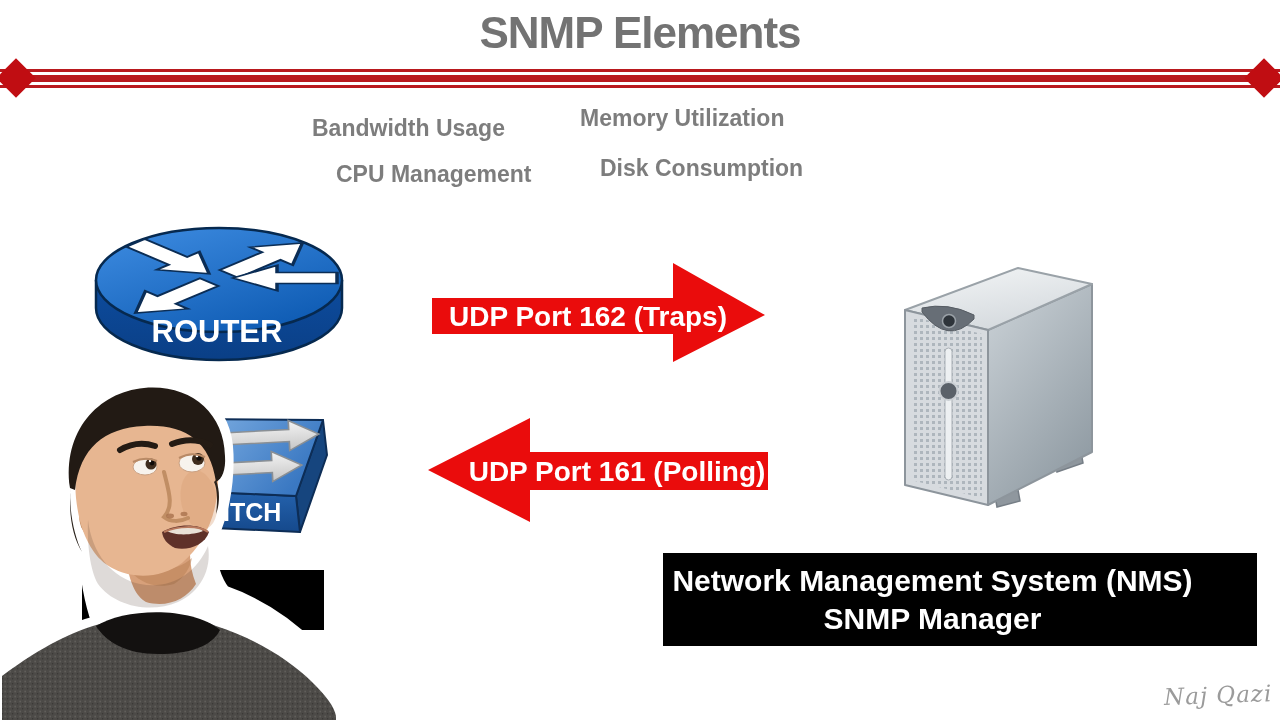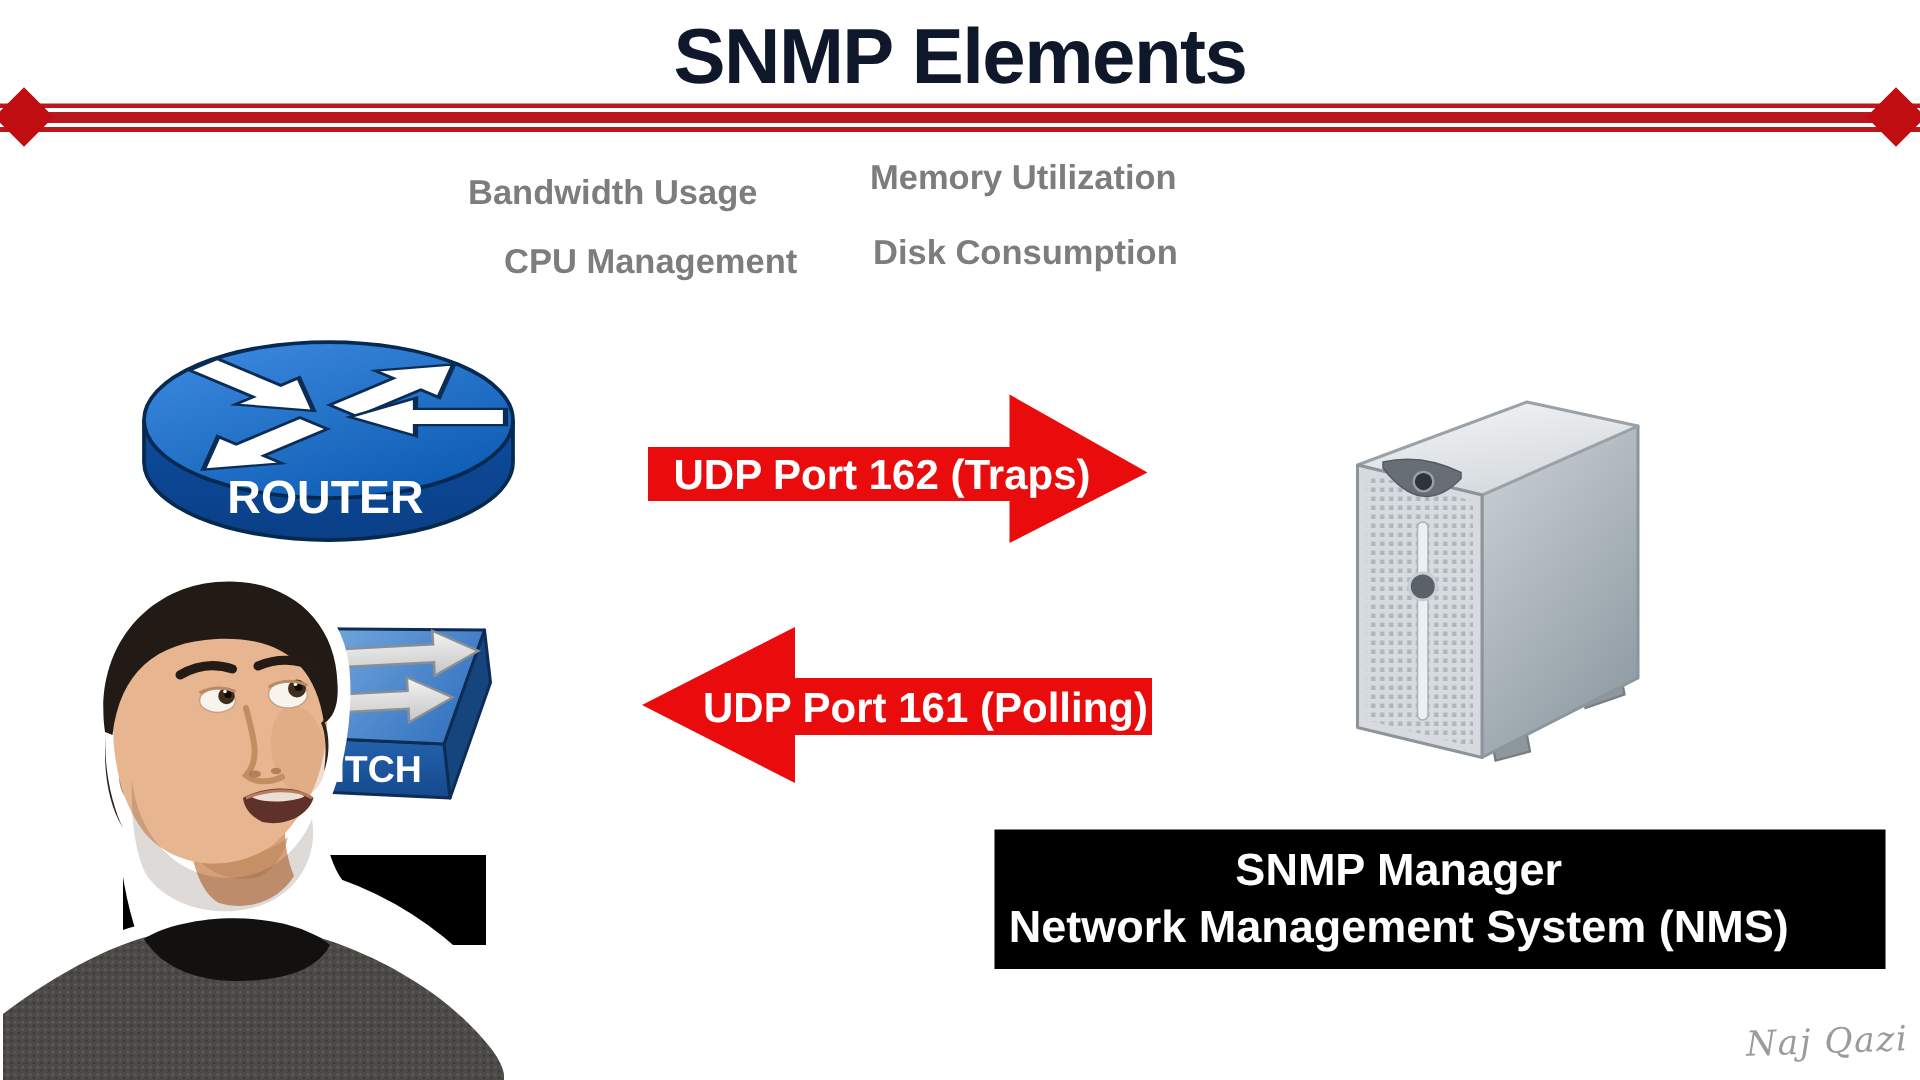--- a/index.html
+++ b/index.html
@@ -2,42 +2,42 @@
 <html><head>
 <meta charset="utf-8">
 <style>
   html,body{margin:0;padding:0;background:#888;}
   .stage{
     position:relative;width:1280px;height:720px;background:#ffffff;
     overflow:hidden;font-family:"Liberation Sans",sans-serif;
   }
   .title{
     position:absolute;left:0;right:0;top:8px;text-align:center;
-    font-size:52px;font-weight:800;letter-spacing:-1px;color:#0f172a;
+    font-size:44px;font-weight:800;letter-spacing:-1px;color:#737373;
   }
   .rule{
     position:absolute;left:0;right:0;top:69px;height:19px;
     background:linear-gradient(to bottom,
       #b9191e 0,#b9191e 3px,#ffffff 3px,#ffffff 6px,
       #b9191e 6px,#b9191e 13px,#ffffff 13px,#ffffff 16px,
       #b9191e 16px,#b9191e 19px);
   }
   .diamond{
     position:absolute;top:64px;width:28px;height:28px;background:#c00d12;
     transform:rotate(45deg);
   }
   .diamond.left{left:2px;}
   .diamond.right{right:2px;}
   .metric{
     position:absolute;color:#7d7d7d;font-weight:bold;font-size:23px;white-space:nowrap;
   }
   .m0{left:312px;top:115px;}
   .m1{left:580px;top:105px;}
   .m2{left:336px;top:161px;}
-  .m3{left:582px;top:155px;text-align:right;}
+  .m3{left:600px;top:155px;text-align:right;}
   .m4{left:416px;top:203px;}
   .abs{position:absolute;}
   .managerbox{
     position:absolute;left:663px;top:553px;width:594px;height:93px;
     background:#000000;color:#ffffff;text-align:center;box-sizing:border-box;
     font-weight:bold;font-size:30px;line-height:38px;padding:9px 55px 0 0;
   }
   .blackbox-small{
     position:absolute;left:82px;top:570px;width:242px;height:60px;background:#000000;
   }
@@ -145,22 +145,22 @@
     <path d="M10,52 L123,10 L197,26 L93,72 Z" fill="url(#srvTop)" stroke="#9aa2a8" stroke-width="2" stroke-linejoin="round"></path>
     <path d="M10,52 L93,72 L93,247 L10,227 Z" fill="#d7dbdf" stroke="#8d959c" stroke-width="2" stroke-linejoin="round"></path>
     <path d="M16,58 L87,76 L87,240 L16,222 Z" fill="url(#srvDots)"></path>
     <path d="M27,54 Q53,88 79,61 L79,57 Q53,44 27,50 Z" fill="#676e76" stroke="#565c63" stroke-width="1"></path>
     <circle cx="54" cy="63" r="6.5" fill="#2e343a" stroke="#9aa1a7" stroke-width="1.5"></circle>
     <rect x="50" y="90" width="7" height="132" rx="3.5" fill="#edf0f2" stroke="#aab0b6" stroke-width="1"></rect>
     <circle cx="53.5" cy="133" r="9" fill="#5a6169" stroke="#c9ced3" stroke-width="2"></circle>
   </svg>
 
   <div class="managerbox">
+    <div>Network Management System (NMS)</div>
     <div>SNMP Manager</div>
-    <div>Network Management System (NMS)</div>
   </div>
 
   <svg class="abs" style="left:-6px;top:380px;" width="352" height="340" viewBox="0 0 352 340">
     <defs>
       <pattern id="knit" width="5" height="5" patternUnits="userSpaceOnUse">
         <rect width="5" height="5" fill="#4c4a47"></rect>
         <circle cx="1.2" cy="1.5" r="0.9" fill="#605e5a"></circle>
         <circle cx="3.6" cy="3.8" r="0.8" fill="#393735"></circle>
       </pattern>
     </defs>

